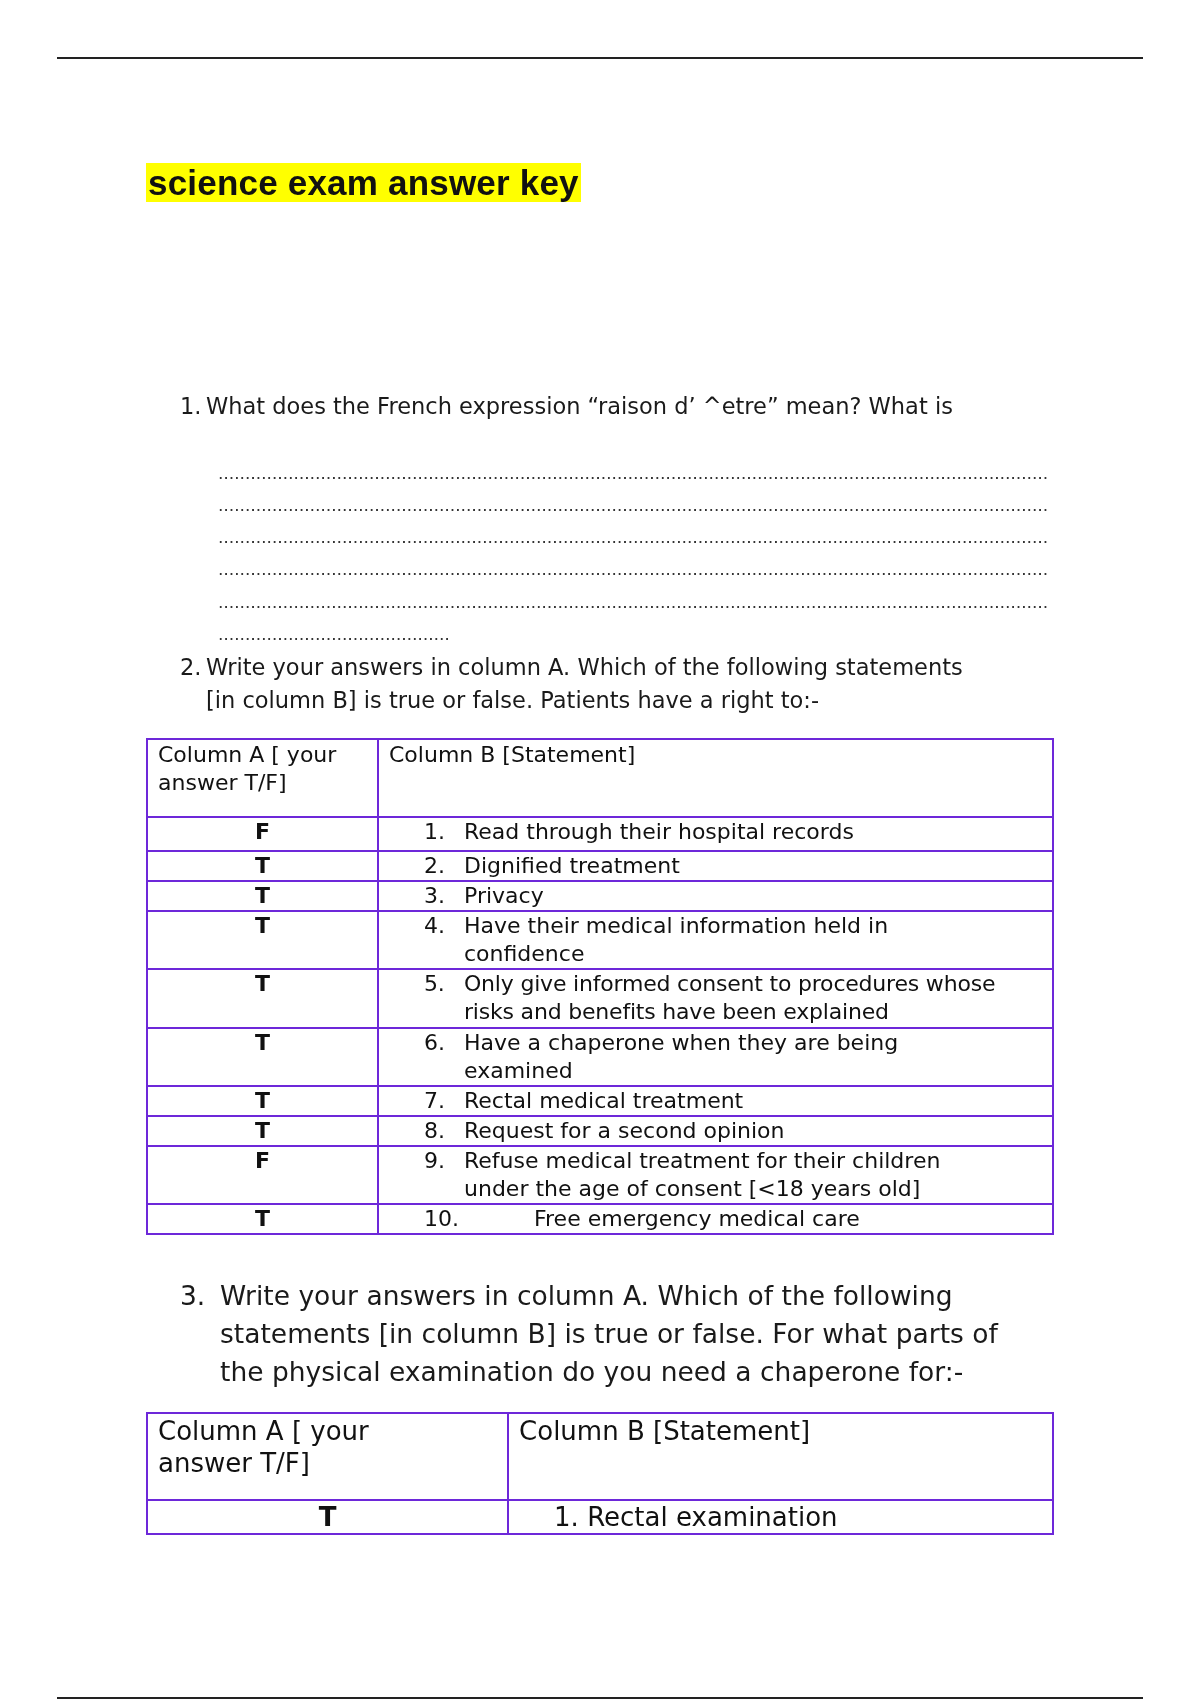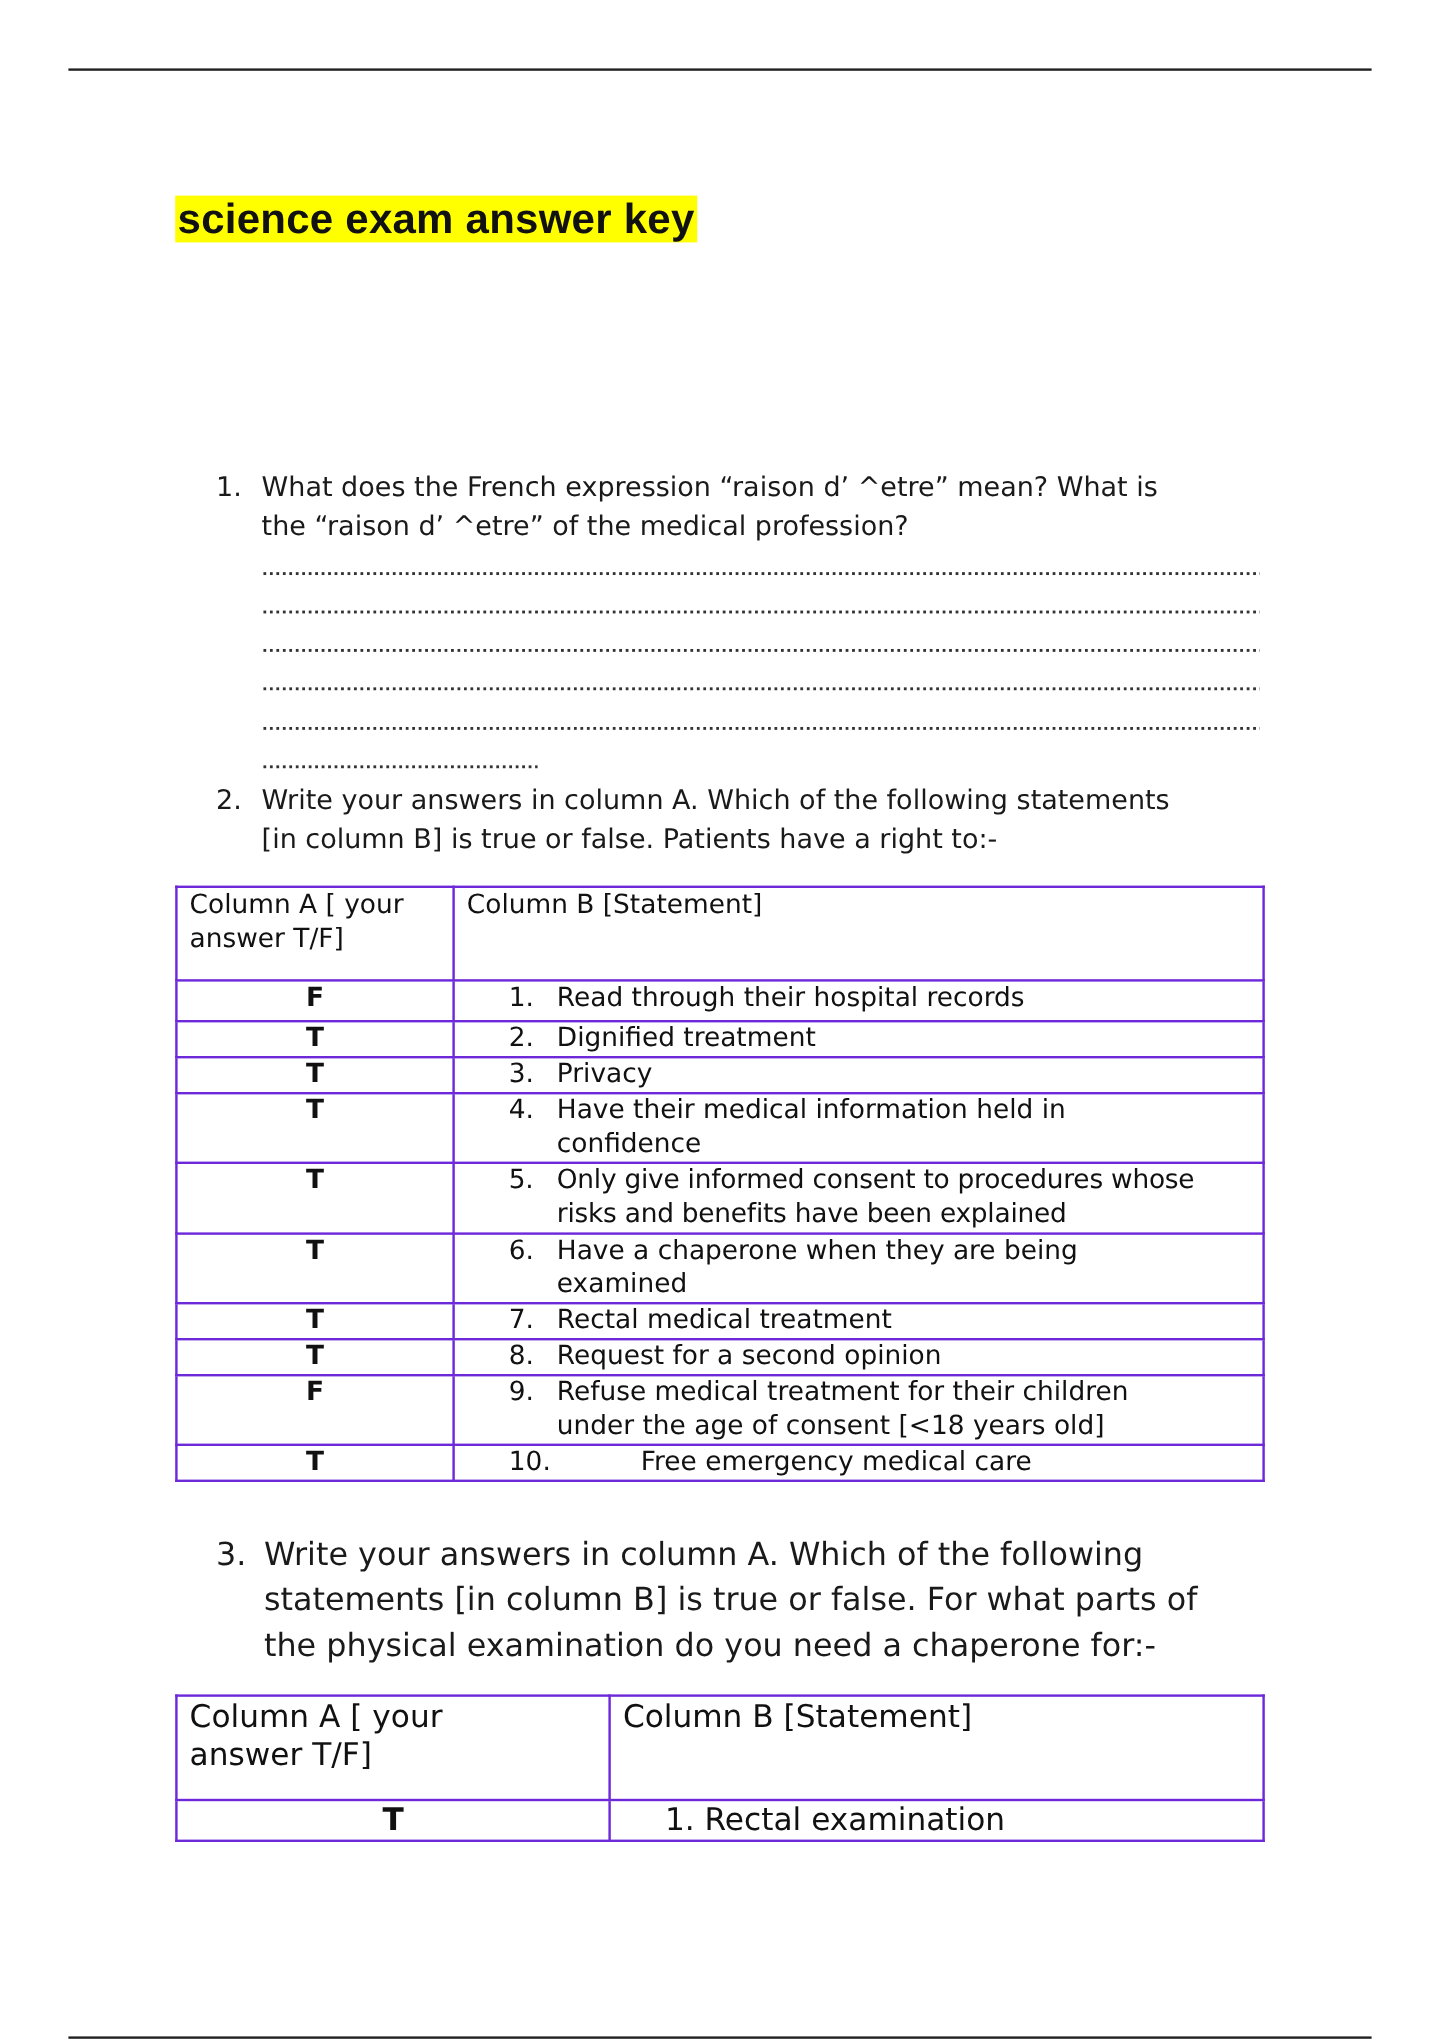--- a/index.html
+++ b/index.html
@@ -10,21 +10,21 @@
   .rule.bottom { top:1697px; }
 
   .title { position:absolute; left:146px; top:160px; width:800px; }
   .title .line { display:block; height:50px; }
   .title .hl { background:#ffff00; font-family:"DejaVu Sans", sans-serif; font-weight:bold;
                font-size:35px; line-height:46px; padding:0 2px; letter-spacing:0.2px; }
   .title .hl.narrow { font-family:"Liberation Sans", sans-serif; font-size:35px; }
 
   .q { position:absolute; left:180px; font-size:22.5px; line-height:33px; color:#1a1a1a; }
   .q .num { position:absolute; left:0; top:0; }
-  .q .txt { position:absolute; left:38px; top:0; }
+  .q .txt { position:absolute; left:26px; top:0; }
   .q1 { top:390px; width:880px; }
   .q2 { top:651px; width:880px; }
   .q3 { top:1277px; width:880px; font-size:26.5px; line-height:38px; }
   .q3 .txt { left:40px; }
 
   .dots { position:absolute; left:218px; width:832px; height:4px; overflow:hidden;
           background-image: radial-gradient(circle, #333 1.2px, transparent 1.4px);
           background-size:5.4px 4px; background-repeat:repeat-x; }
   .dots.short { width:230px; }
 
@@ -53,21 +53,20 @@
 <div class="rule top"></div>
 
 <div class="title">
   <span class="line"><span class="hl narrow">science exam answer key</span></span>
 </div>
 
 <div class="q q1">
   <span class="num">1.</span>
   <div class="txt">
     <div>What does the French expression “raison d’ ^etre” mean? What is</div>
-    <div>the “raison d’ ^etre” of the medical profession?</div>
   </div>
 </div>
 <div class="dots" style="top:476px"></div>
 <div class="dots" style="top:508px"></div>
 <div class="dots" style="top:540px"></div>
 <div class="dots" style="top:572px"></div>
 <div class="dots" style="top:605px"></div>
 <div class="dots short" style="top:637px"></div>
 
 <div class="q q2">

